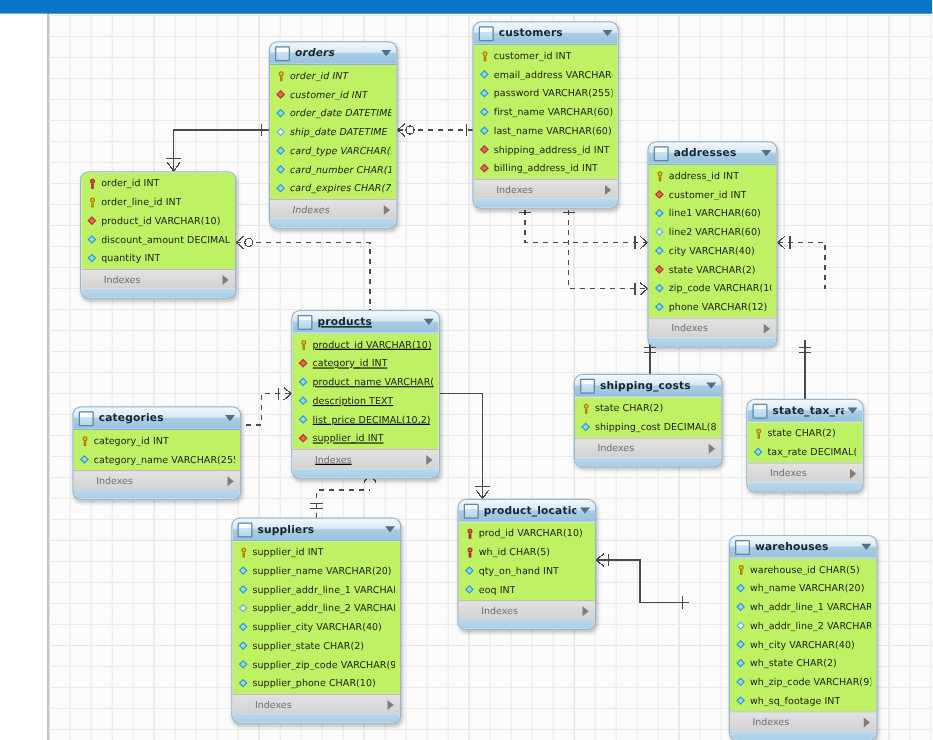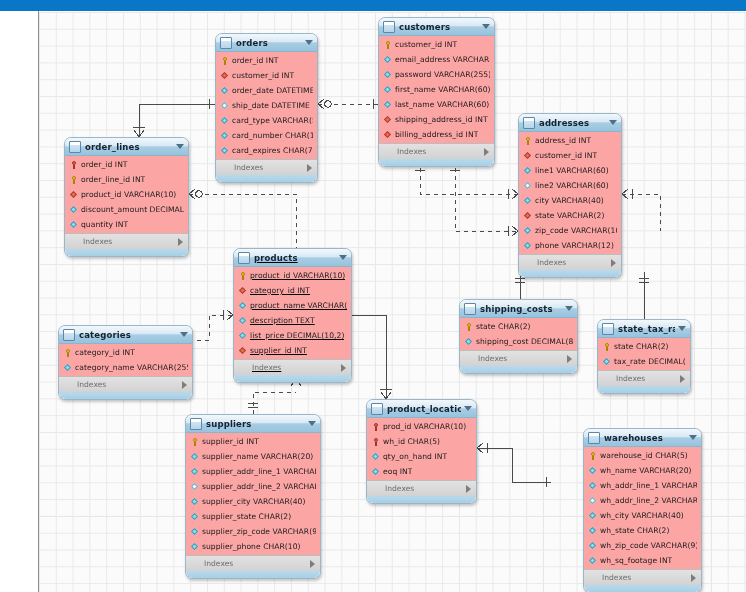--- a/index.html
+++ b/index.html
@@ -88,21 +88,21 @@
     flex: 1 1 auto;
     overflow: hidden;
   }
   .tbl-caret {
     width: 0; height: 0; flex: 0 0 auto;
     border-left: 4px solid transparent;
     border-right: 4px solid transparent;
     border-top: 5px solid #4e6f86;
     margin-left: 3px;
   }
-  .tbl-body { background: #fca5a5; padding: 1px 0 1px 0; }
+  .tbl-body { background: #bef264; padding: 1px 0 1px 0; }
   .fld {
     height: 15px;
     display: flex; align-items: center;
     padding: 0 4px 0 5px;
     white-space: nowrap;
   }
   .fld-name {
     font-size: 7.6px;
     color: #1b1b1b;
     letter-spacing: 0.05px;
@@ -268,21 +268,21 @@
 
       <path d="M551 482 L512 482 L512 448 L477 448"></path>
       <path d="M483 443 L477 448 L483 453"></path>
       <path d="M487 443 L487 453"></path>
       <path d="M546 477 L546 487"></path>
 
     </g>
   </svg>
 
   <div id="tables-root">
-      <div class="tbl" style="left: 215px; top: 33px; width: 103px;">
+      <div class="tbl" style="left: 215px; top: 33px; width: 103px; font-style: italic;">
         <div class="tbl-hdr">
           <span class="tbl-icon"></span>
           <span class="tbl-title">orders</span>
           <span class="tbl-caret"></span>
         </div>
         <div class="tbl-body">
           <div class="fld">
             <span class="gl gl-pk"></span>
             <span class="fld-name">order_id INT</span>
           </div>
@@ -399,25 +399,20 @@
             <span class="fld-name">phone VARCHAR(12)</span>
           </div>
         </div>
         <div class="tbl-idx">
           <span class="tbl-idx-label">Indexes</span>
           <span class="tbl-idx-caret"></span>
         </div>
         <div class="tbl-foot"></div>
       </div>
       <div class="tbl" style="left: 64px; top: 137px; width: 125px;">
-        <div class="tbl-hdr">
-          <span class="tbl-icon"></span>
-          <span class="tbl-title">order_lines</span>
-          <span class="tbl-caret"></span>
-        </div>
         <div class="tbl-body">
           <div class="fld">
             <span class="gl gl-pkfk"></span>
             <span class="fld-name">order_id INT</span>
           </div>
           <div class="fld">
             <span class="gl gl-pk"></span>
             <span class="fld-name">order_line_id INT</span>
           </div>
           <div class="fld">

